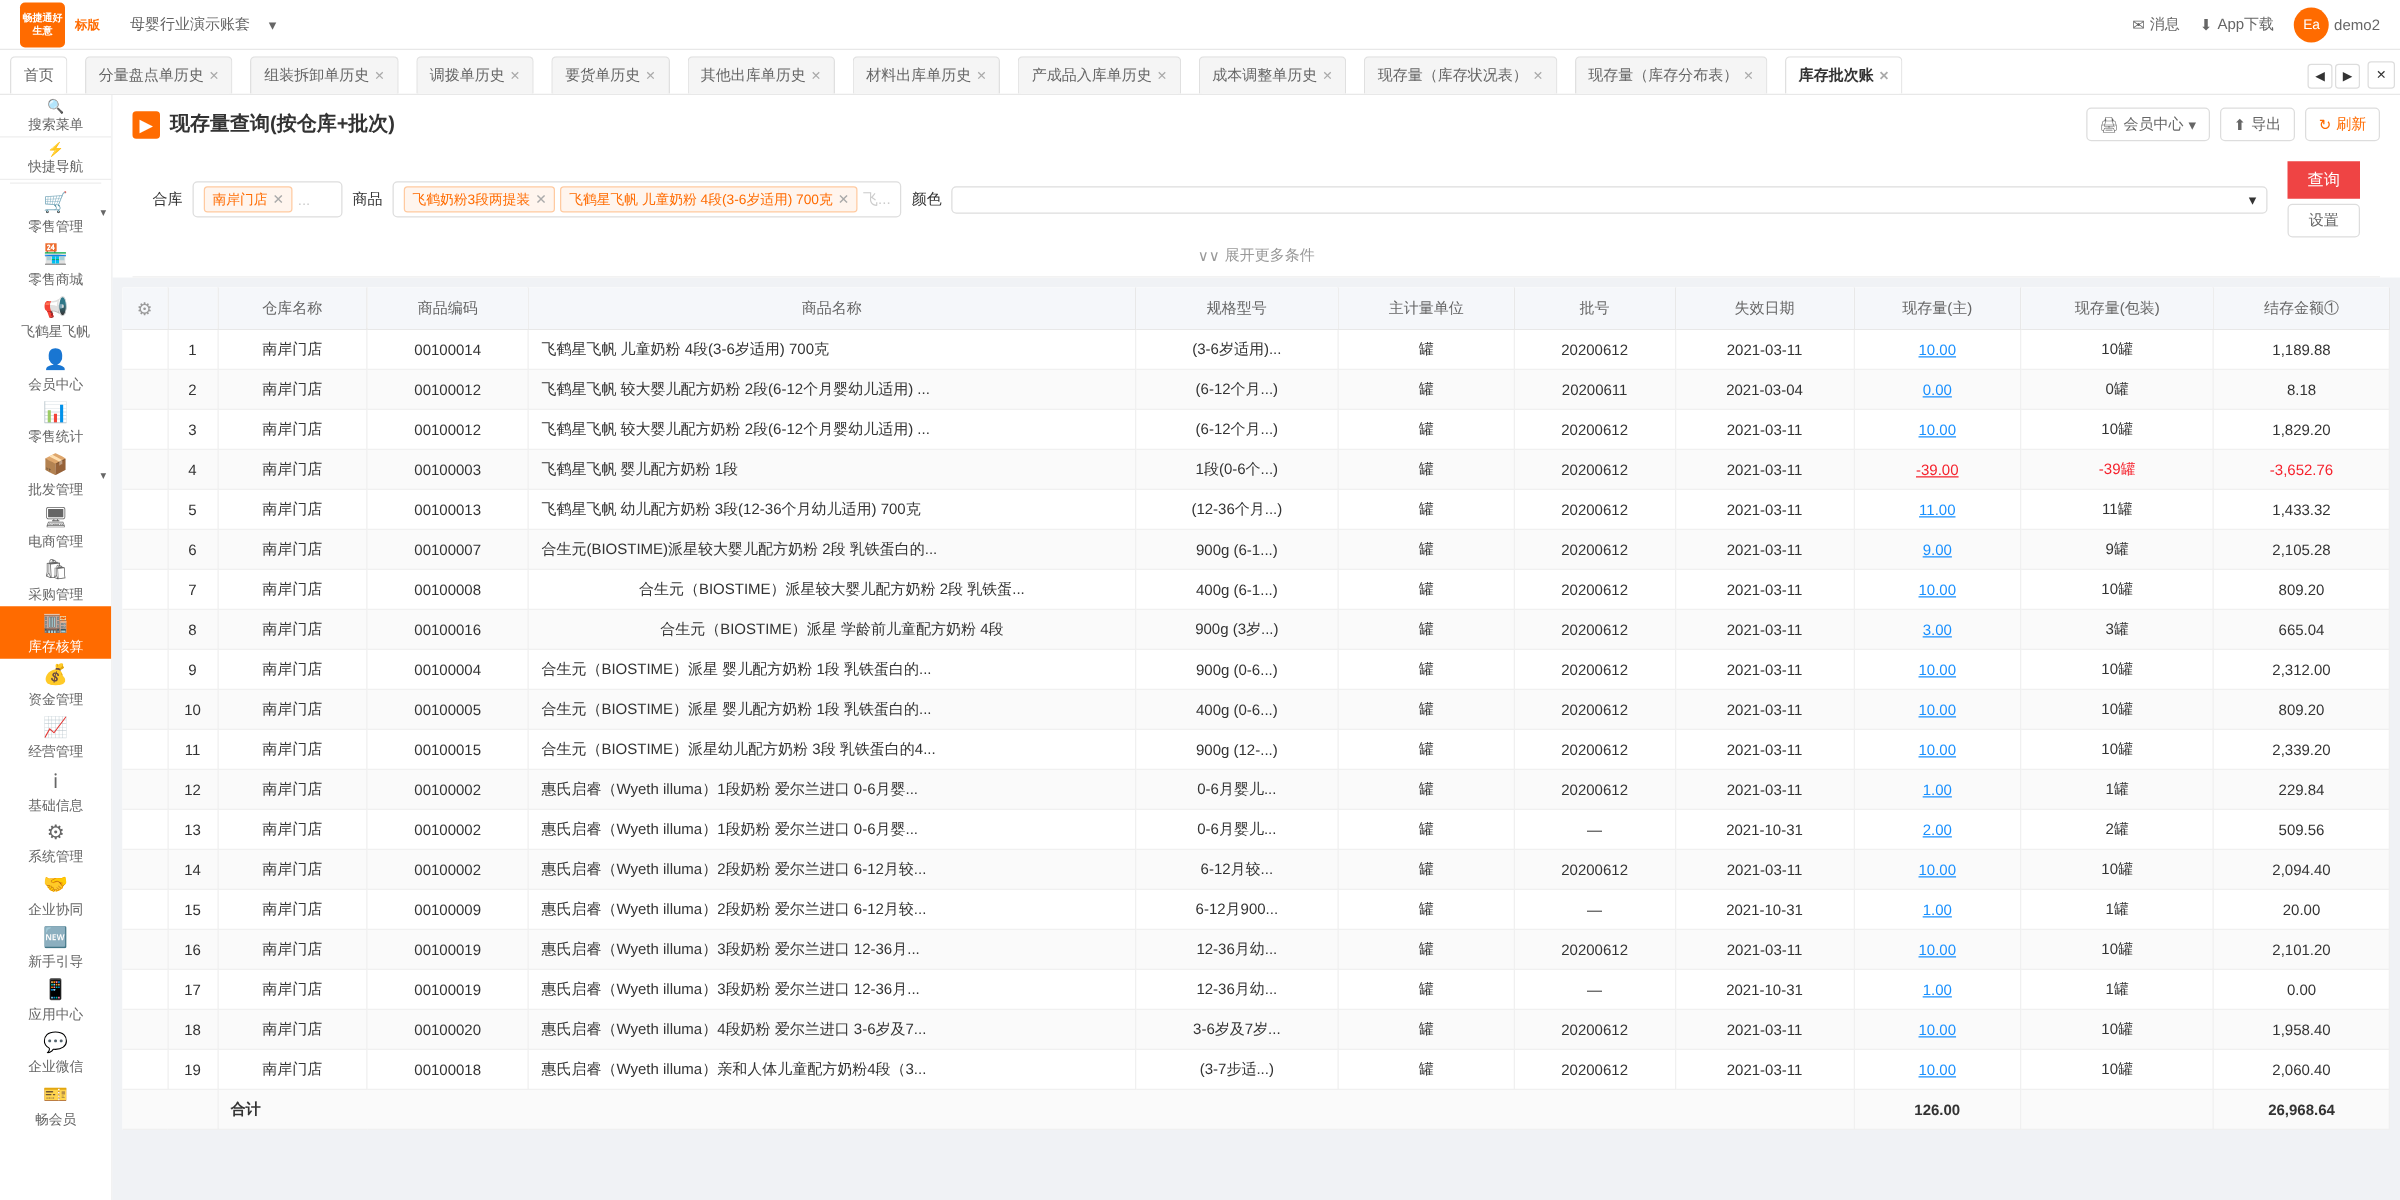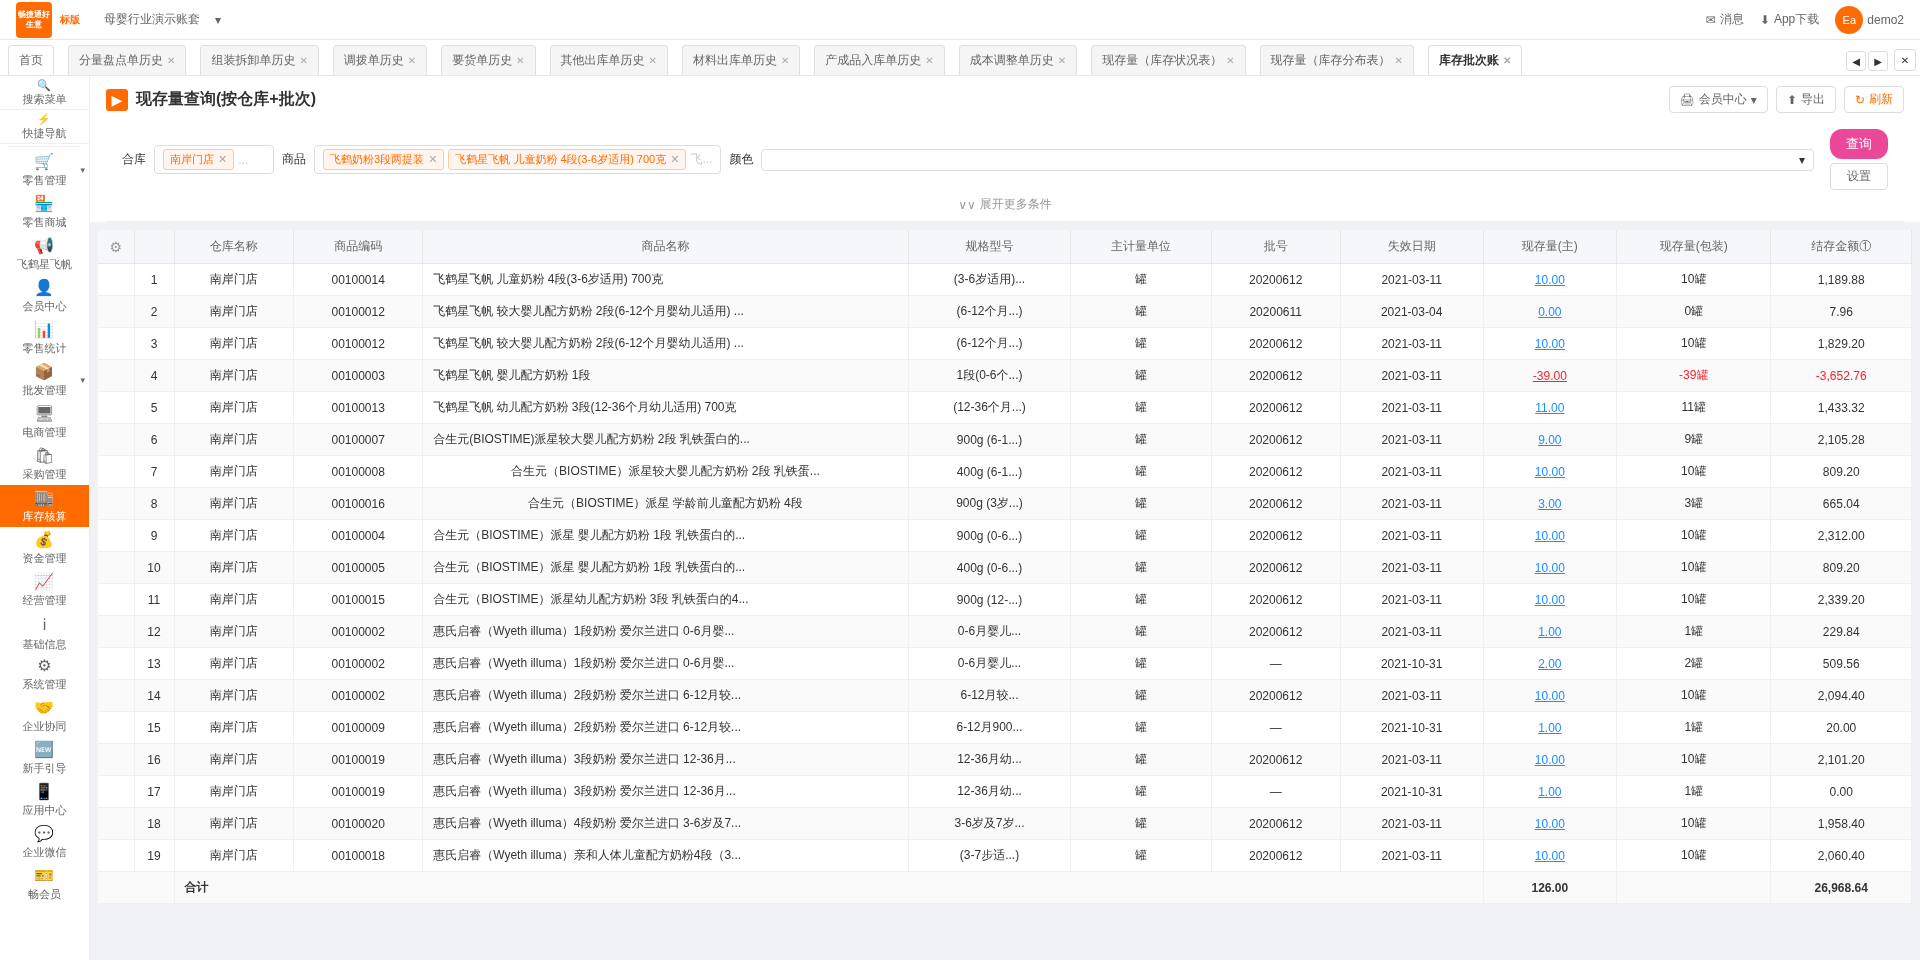--- a/index.html
+++ b/index.html
@@ -65,21 +65,21 @@
     .data-table th { background: #f5f7fa; color: #666; padding: 8px 10px; text-align: center; border-bottom: 1px solid #e8e8e8; border-right: 1px solid #e8e8e8; white-space: nowrap; font-weight: 500; position: sticky; top: 0; z-index: 2; }
     .data-table td { padding: 7px 10px; text-align: center; border-bottom: 1px solid #f0f0f0; border-right: 1px solid #f0f0f0; color: #333; }
     .data-table .footer-row td { background: #fafafa; font-weight: bold; color: #333; }
     .data-table td:first-child, .data-table th:first-child { border-left: none; }
     .gear-icon { font-size: 14px; color: #999; cursor: pointer; }
 
     
     ::-webkit-scrollbar { width: 6px; height: 6px; }
     ::-webkit-scrollbar-track { background: #f1f1f1; }
     ::-webkit-scrollbar-thumb { background: #ccc; border-radius: 3px; }
-    .btn-query { background: #ec4899; color: #fff; border: none; border-radius: 12px; padding: 6px 16px; font-size: 13px; cursor: pointer; }
+    .btn-query { background: #ef4444; color: #fff; border: none; border-radius: 0; padding: 6px 16px; font-size: 13px; cursor: pointer; }
     .btn-settings { background: #fff; color: #666; border: 1px solid #ddd; border-radius: 4px; padding: 4px 12px; font-size: 12px; cursor: pointer; }
     .color-dropdown { display: flex; align-items: center; gap: 4px; border: 1px solid #ddd; border-radius: 4px; padding: 3px 8px; min-width: 80px; cursor: pointer; background: #fff; }
 
     .sidebar-divider { height: 1px; background: #eee; margin: 2px 8px; }
   </style>
 </head>
 <body>
 
 <div class="top-bar">
   <div class="logo-area">
@@ -354,21 +354,21 @@
               <td>2</td>
               <td>南岸门店</td>
               <td>00100012</td>
               <td style="text-align: left; max-width: 280px; overflow: hidden; text-overflow: ellipsis; white-space: nowrap;">飞鹤星飞帆 较大婴儿配方奶粉 2段(6-12个月婴幼儿适用) ...</td>
               <td>(6-12个月...)</td>
               <td>罐</td>
               <td>20200611</td>
               <td>2021-03-04</td>
               <td style="color: rgb(24, 144, 255); text-decoration: underline; cursor: pointer;">0.00</td>
               <td>0罐</td>
-              <td>7.96</td>
+              <td>8.18</td>
             </tr>
             <tr style="background: rgb(255, 255, 255);">
               <td></td>
               <td>3</td>
               <td>南岸门店</td>
               <td>00100012</td>
               <td style="text-align: left; max-width: 280px; overflow: hidden; text-overflow: ellipsis; white-space: nowrap;">飞鹤星飞帆 较大婴儿配方奶粉 2段(6-12个月婴幼儿适用) ...</td>
               <td>(6-12个月...)</td>
               <td>罐</td>
               <td>20200612</td>

